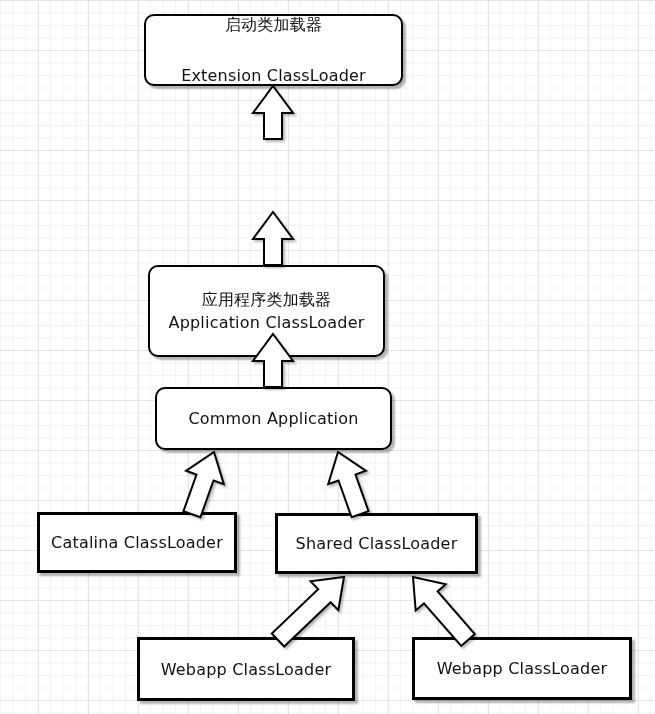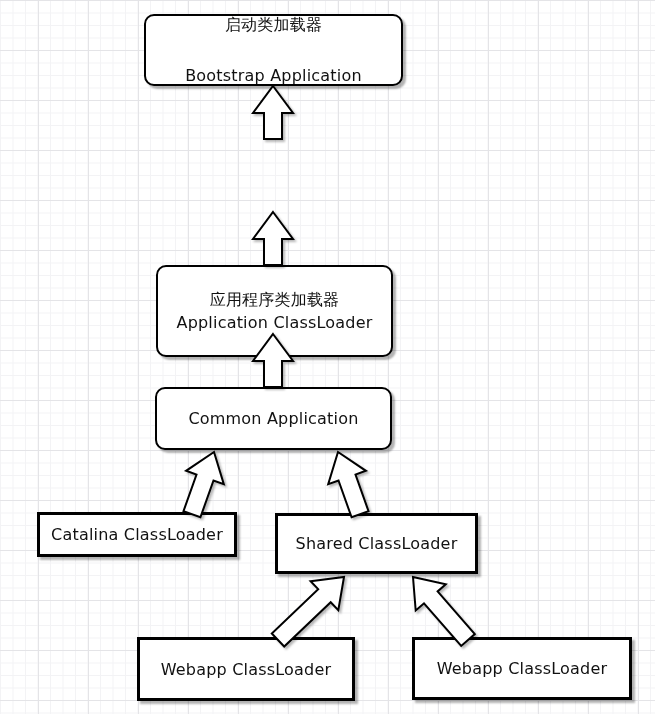--- a/index.html
+++ b/index.html
@@ -51,34 +51,34 @@
   }
   .arrow-shadow { filter: drop-shadow(2px 2px 1px rgba(0,0,0,0.28)); }
 </style>
 </head>
 <body>
 
 <div class="canvas">
 
   <div class="node rounded" style="left:144px; top:14px; width:259px; height:72px;gap:28px;">
     <div>启动类加载器</div>
-    <div>Bootstrap Application</div>
+    <div>Extension ClassLoader</div>
   </div>
 
 
-  <div class="node rounded" style="left:156px; top:265px; width:237px; height:92px;text-align:right;">
+  <div class="node rounded" style="left:148px; top:265px; width:237px; height:92px;text-align:right;">
     <div>应用程序类加载器</div>
     <div>Application ClassLoader</div>
   </div>
 
   <div class="node rounded" style="left:155px; top:387px; width:237px; height:63px;">
     <div>Common Application</div>
   </div>
 
-  <div class="node sharp" style="left:37px; top:512px; width:200px; height:45px;">
+  <div class="node sharp" style="left:37px; top:512px; width:200px; height:61px;">
     <div>Catalina ClassLoader</div>
   </div>
 
   <div class="node sharp" style="left:275px; top:513px; width:203px; height:61px;">
     <div>Shared ClassLoader</div>
   </div>
 
   <div class="node sharp" style="left:137px; top:637px; width:218px; height:64px;">
     <div>Webapp ClassLoader</div>
   </div>

